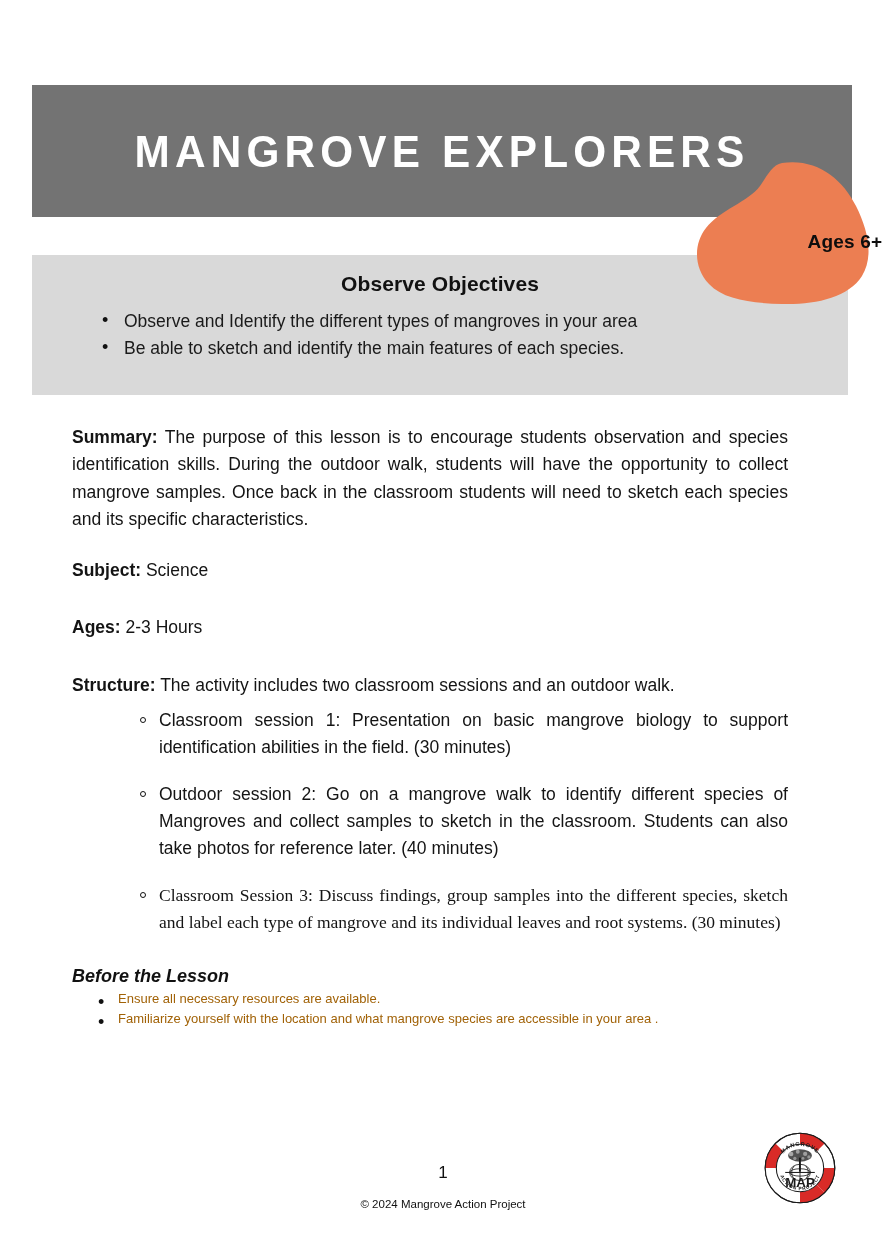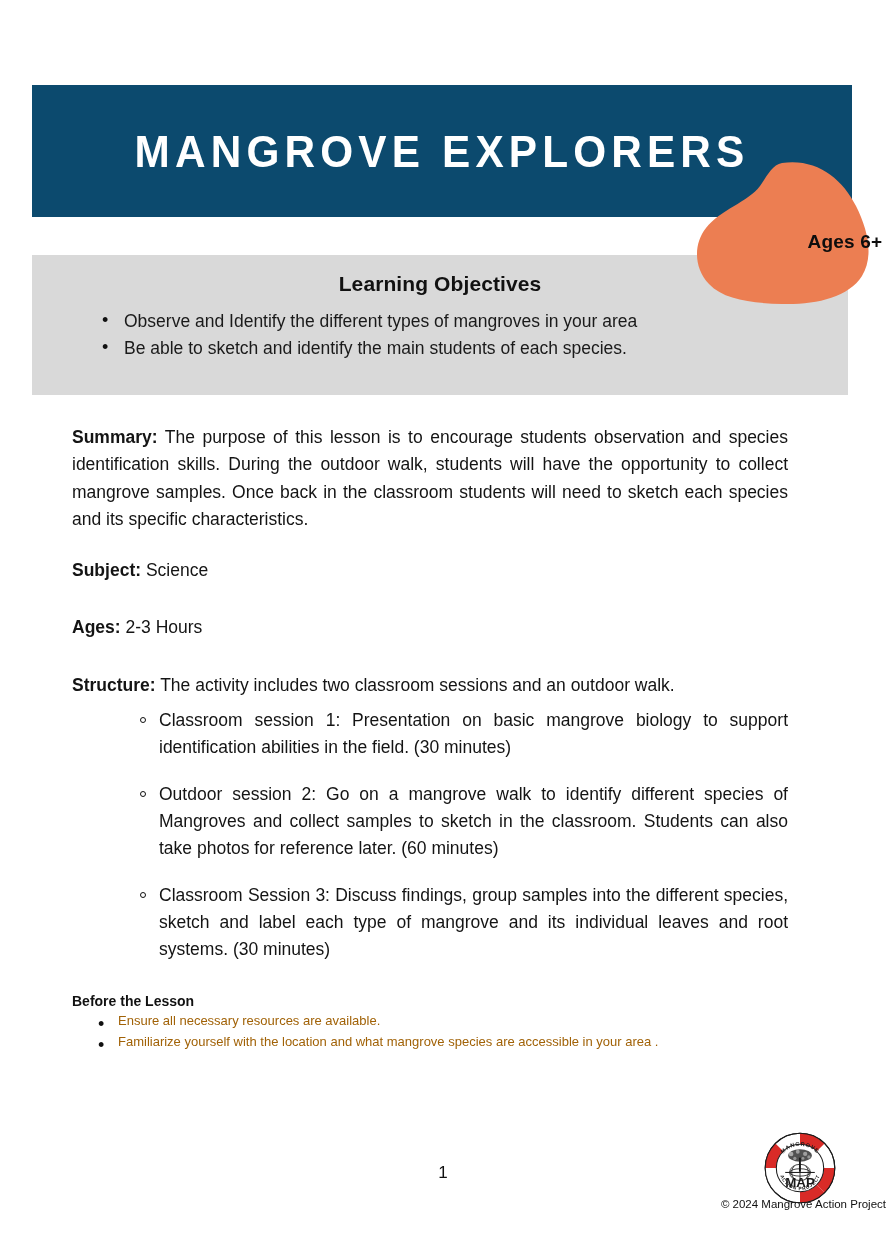--- a/index.html
+++ b/index.html
@@ -22,21 +22,21 @@
     height: 1256px;
   }
 
   
   .header-band {
     position: absolute;
     left: 32px;
     top: 85px;
     width: 820px;
     height: 132px;
-    background: #0c4a6e;
+    background: #737373;
     display: flex;
     align-items: center;
     justify-content: center;
     z-index: 1;
   }
   .header-title {
     font-family: "Liberation Sans", sans-serif;
     font-weight: bold;
     font-size: 45px;
     letter-spacing: 5.5px;
@@ -157,38 +157,39 @@
   }
   .session-list li {
     position: relative;
     font-size: 17.5px;
     line-height: 1.56;
     text-align: justify;
     color: #141414;
     padding-left: 21px;
     margin-bottom: 19px;
   }
-  .session-list li:last-child { margin-bottom: 12px; }
+  .session-list li:last-child { margin-bottom: 12px; font-family: Liberation Serif, serif; }
   .session-list li::before {
     content: "";
     position: absolute;
     left: 2px;
     top: 10px;
     width: 6px;
     height: 6px;
     border: 1.4px solid #111111;
     border-radius: 50%;
     box-sizing: border-box;
   }
 
   .section-heading {
-    font-size: 14px;
+    font-size: 18px;
     font-weight: bold;
     color: #111111;
     margin: 30px 0 2px 0;
+    font-style: italic;
   }
 
   .before-list {
     margin: 0;
     padding: 0 0 0 26px;
     list-style: none;
   }
   .before-list li {
     position: relative;
     font-size: 13px;
@@ -214,21 +215,21 @@
     text-align: center;
     font-size: 17px;
     color: #111111;
     z-index: 1;
   }
   .copyright {
     position: absolute;
     left: 0;
     top: 1198px;
     width: 886px;
-    text-align: right;
+    text-align: center;
     font-size: 11.5px;
     color: #111111;
     z-index: 1;
   }
 
   
   .map-logo {
     position: absolute;
     left: 763px;
     top: 1131px;
@@ -255,40 +256,40 @@
                C 158 138 124 145 92 144
                C 62 143 34 140 19 124
                C 3 107 4 83 16 68
                C 30 50 58 42 70 26
                C 77 16 82 5 92 3 Z" fill="#ec7e52"></path>
     </svg>
   </div>
   <div class="badge-label">Ages 6+</div>
 
   <div class="objectives-box">
-    <div class="objectives-title">Learning Objectives</div>
+    <div class="objectives-title">Observe Objectives</div>
     <ul class="objectives-list">
       <li>Observe and Identify the different types of mangroves in your area</li>
-      <li>Be able to sketch and identify the main students of each species.</li>
+      <li>Be able to sketch and identify the main features of each species.</li>
     </ul>
   </div>
 
   <div class="content">
 
     <p class="para"><b>Summary:</b><span> The purpose of this lesson is to encourage students observation and species identification skills. During the outdoor walk, students will have the opportunity to collect mangrove samples. Once back in the classroom students will need to sketch each species and its specific characteristics.</span></p>
 
     <p class="kv"><b>Subject:</b><span> Science</span></p>
 
     <p class="kv"><b>Ages:</b><span> 2-3 Hours</span></p>
 
     <p class="structure-para"><b>Structure:</b><span> The activity includes two classroom sessions and an outdoor walk.</span></p>
 
     <ul class="session-list">
       <li>Classroom session 1: Presentation on basic mangrove biology to support identification abilities in the field. (30 minutes)</li>
-      <li>Outdoor session 2: Go on a mangrove walk to identify different species of Mangroves and collect samples to sketch in the classroom. Students can also take photos for reference later. (60 minutes)</li>
+      <li>Outdoor session 2: Go on a mangrove walk to identify different species of Mangroves and collect samples to sketch in the classroom. Students can also take photos for reference later. (40 minutes)</li>
       <li>Classroom Session 3: Discuss findings, group samples into the different species, sketch and label each type of mangrove and its individual leaves and root systems. (30 minutes)</li>
     </ul>
 
     <div class="section-heading">Before the Lesson</div>
     <ul class="before-list">
       <li>Ensure all necessary resources are available.</li>
       <li>Familiarize yourself with the location and what mangrove species are accessible in your area .</li>
     </ul>
 
   </div>

